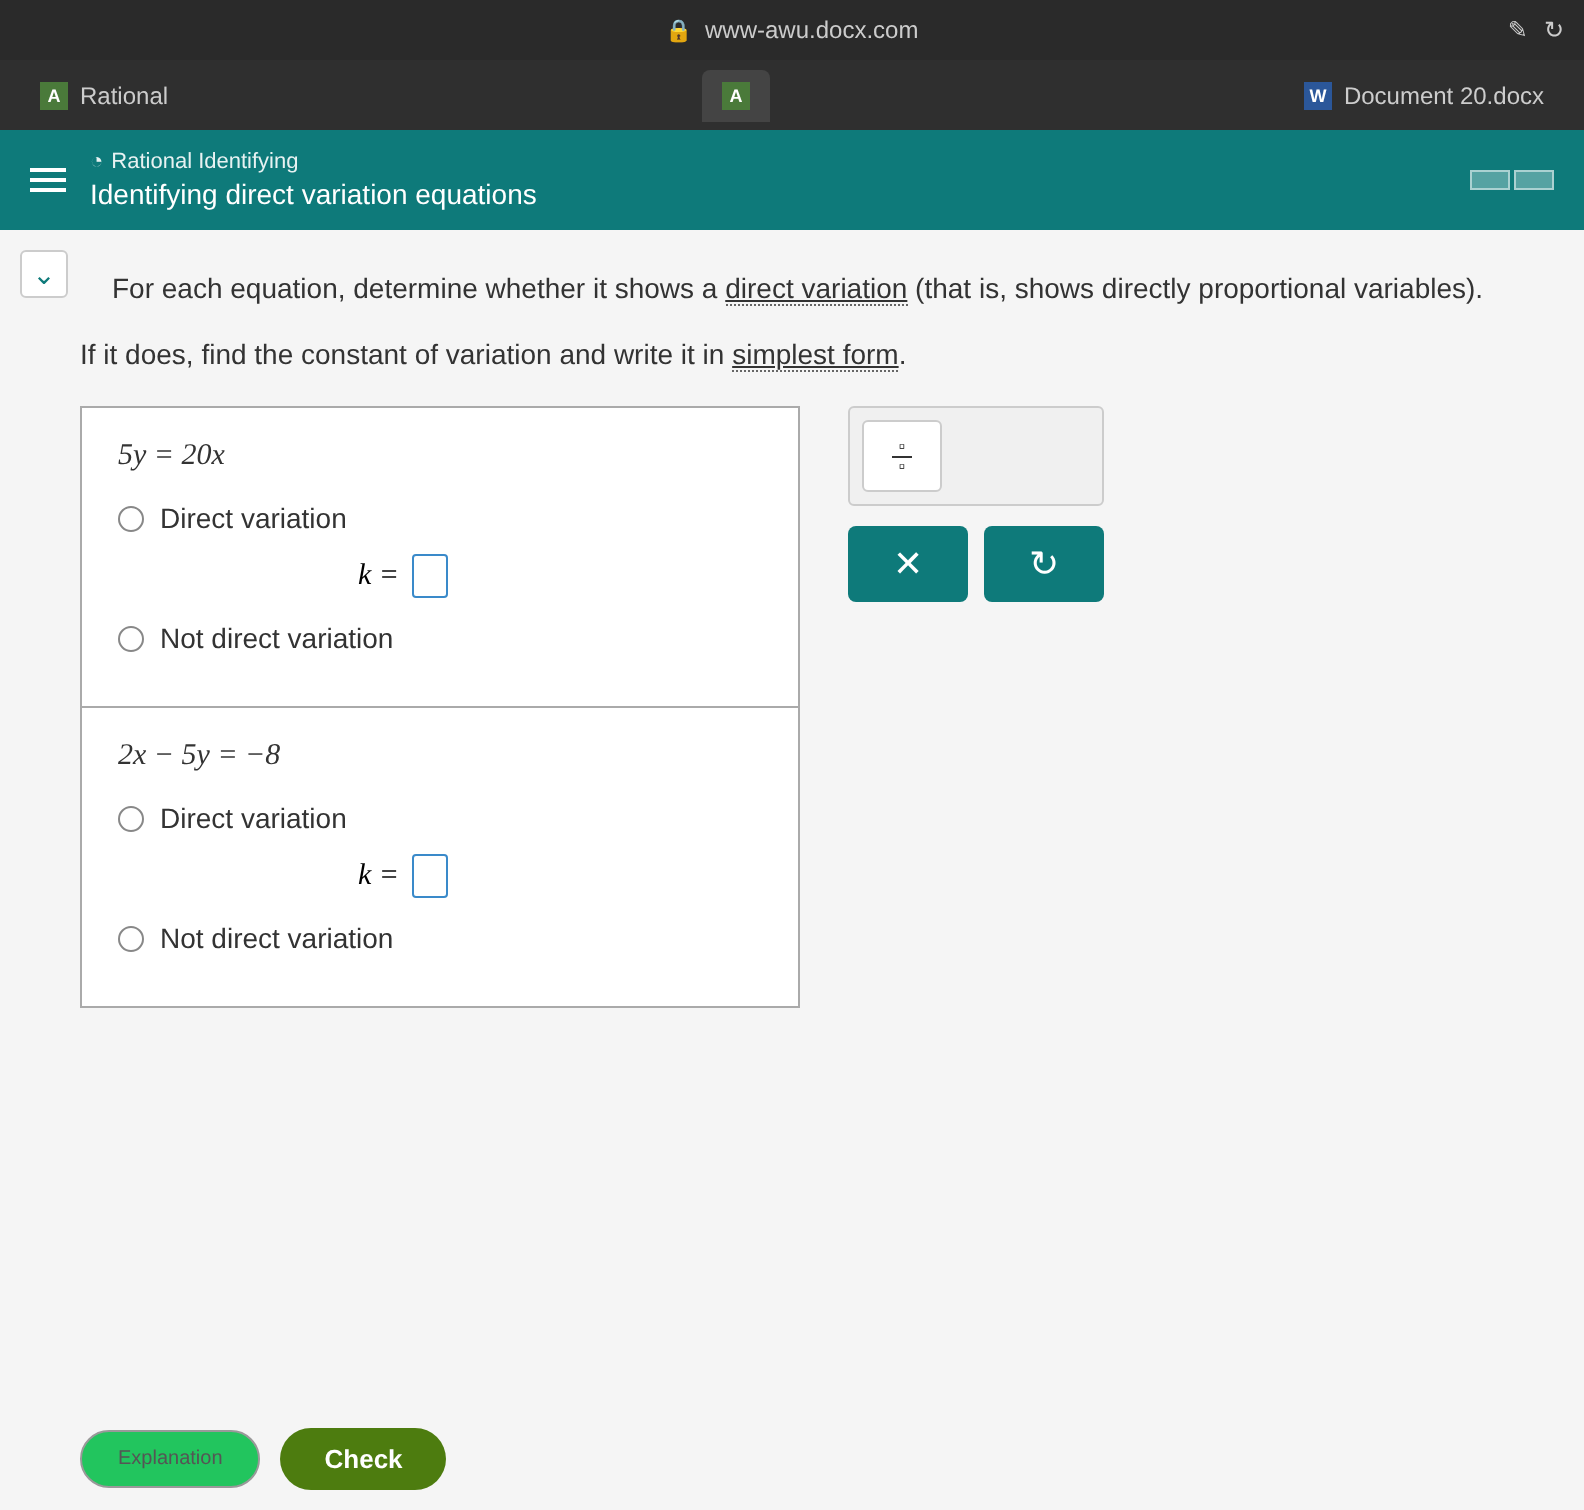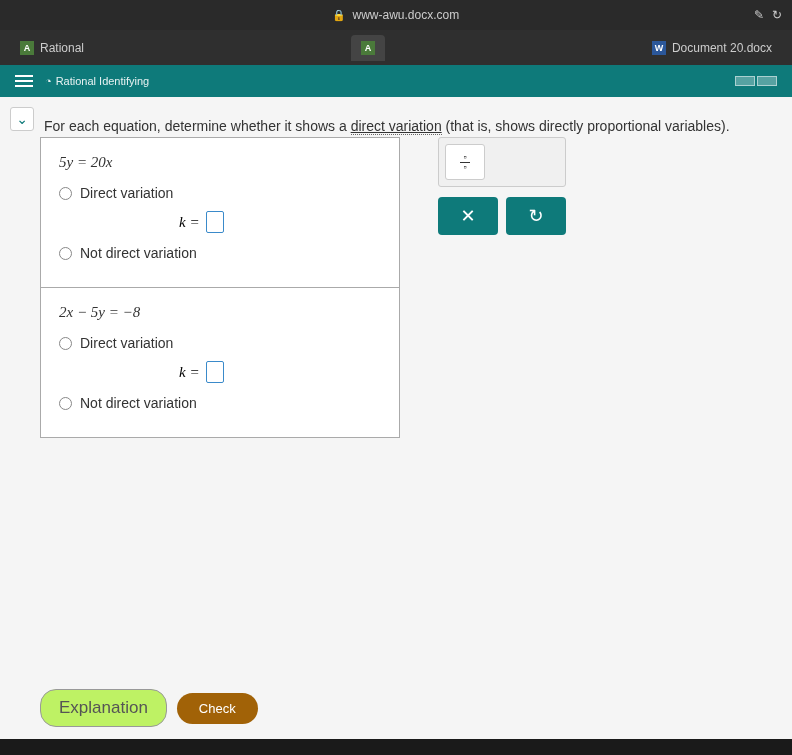--- a/index.html
+++ b/index.html
@@ -132,40 +132,40 @@
       border: 1px solid #ccc;
       border-radius: 3px;
       display: flex;
       align-items: center;
       justify-content: center;
       color: #0e7a7a;
       cursor: pointer;
       font-size: 14px;
     }
     .question-text {
-      padding: 18px 30px 0 44px;
+      padding: 18px 30px 0 56px;
       font-size: 14px;
       color: #333;
       line-height: 1.6;
     }
     .underline-link {
       text-decoration: underline;
       color: #333;
       border-bottom: 1px dotted #666;
     }
     .instruction {
       padding: 14px 30px 18px 40px;
       font-size: 14px;
       color: #333;
     }
     .work-area {
       display: flex;
       align-items: flex-start;
       padding: 0 40px;
-      gap: 38px;
+      gap: 24px;
     }
     .equation-box {
       border: 1px solid #aaa;
       background: #fff;
       width: 360px;
     }
     .eq-section {
       padding: 16px 18px;
       border-bottom: 1px solid #aaa;
     }
@@ -270,35 +270,35 @@
       left: 0;
       right: 0;
       padding: 12px 40px;
       display: flex;
       gap: 10px;
       align-items: center;
       background: #f5f5f5;
     }
     .explanation-btn {
       padding: 8px 18px;
-      background: #bef264;
+      background: #22c55e;
       border: 1px solid #999;
       border-radius: 16px;
       color: #555;
-      font-size: 17px;
+      font-size: 10px;
       cursor: pointer;
     }
     .check-btn {
       padding: 8px 22px;
-      background: #a16207;
+      background: #4d7c0f;
       color: #fff;
       border: none;
       border-radius: 16px;
       font-size: 13px;
-      font-weight: normal;
+      font-weight: bold;
       cursor: pointer;
     }
     .cursor {
       position: absolute;
       bottom: 25px;
       left: 240px;
       font-size: 16px;
       color: #000;
     }
   </style>
@@ -334,36 +334,40 @@
   <div class="hamburger">
     <span></span>
       <span></span>
       <span></span>
   </div>
   <div class="topic-text">
     <div class="topic-category">
       <span>◔</span>
       <span>Rational Identifying</span>
     </div>
+    <div class="topic-title">Identifying direct variation equations</div>
   </div>
   <div class="progress-boxes">
     <div class="progress-box"></div>
     <div class="progress-box"></div>
   </div>
 </div>
 
 <div class="content-area">
   <div class="chevron-btn">
     <span>⌄</span>
   </div>
 
   <div class="question-text">
     <span>For each equation, determine whether it shows a </span><span class="underline-link">direct variation</span><span> (that is, shows directly proportional variables).</span>
   </div>
 
+  <div class="instruction">
+    <span>If it does, find the constant of variation and write it in </span><span class="underline-link">simplest form</span><span>.</span>
+  </div>
 
   <div class="work-area">
     <div class="equation-box">
       <div class="eq-section">
         <div class="equation">5y = 20x</div>
         <div class="choice">
           <div class="radio"></div>
           <span>Direct variation</span>
         </div>
         <div class="k-input">

